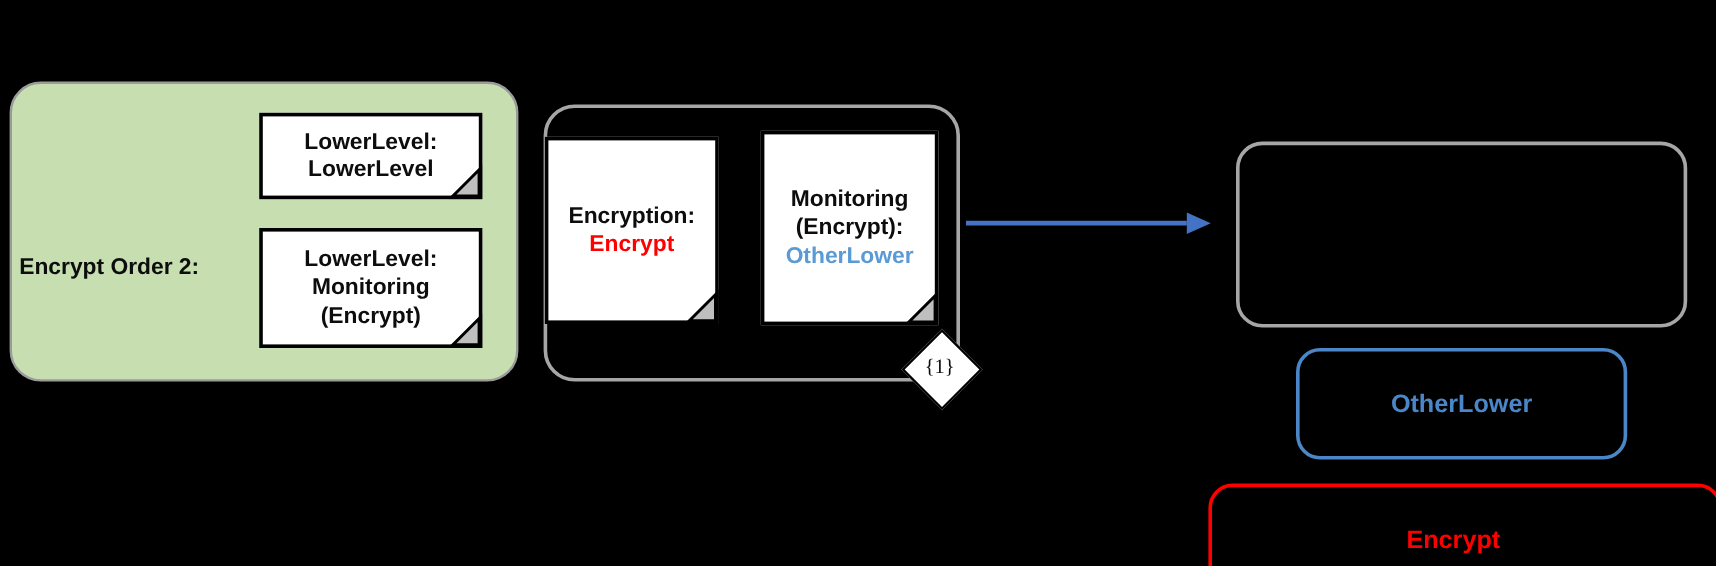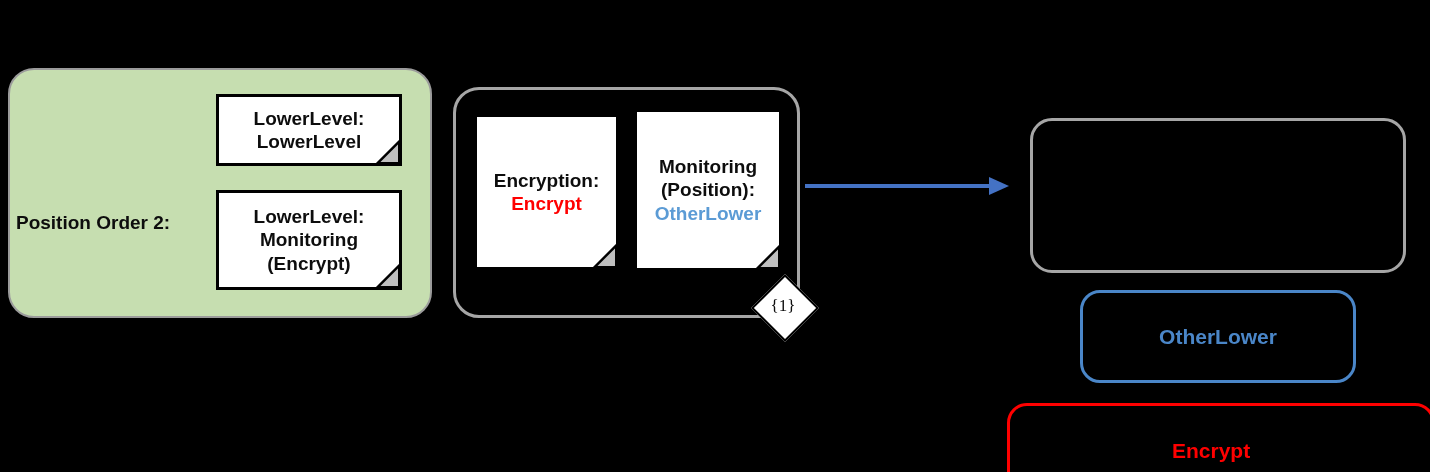--- a/index.html
+++ b/index.html
@@ -73,21 +73,21 @@
   #note-order-2 { left: 216px; top: 190px; width: 186px; height: 100px; }
 
   
   #middle-container {
     left: 453px; top: 87px;
     width: 347px; height: 231px;
     background: #000000;
     border: 3px solid #A6A6A6;
     border-radius: 26px;
   }
-  #note-encryption { left: 474px; top: 114px; width: 145px; height: 156px; }
+  #note-encryption { left: 454px; top: 114px; width: 145px; height: 156px; }
   #note-monitoring { left: 634px; top: 109px; width: 148px; height: 162px; }
   .note-key   { color: #0D0D0D; }
   .val-red    { color: #FF0000; }
   .val-blue   { color: #5B9BD5; }
 
   
   #multiplicity-diamond {
     left: 752px; top: 275px;
     width: 62px; height: 62px;
   }
@@ -149,21 +149,21 @@
   }
 </style>
 </head>
 <body>
 
 <div id="canvas">
 
   <div class="abs" id="green-panel"></div>
 
 
-  <div class="abs order-label" id="order-label-2">Position Order 2:</div>
+  <div class="abs order-label" id="order-label-2">Encrypt Order 2:</div>
 
   <div class="abs note" id="note-order-1">
     <div class="note-text">
       <div>LowerLevel:</div>
       <div>LowerLevel</div>
     </div>
     <span class="fold">
       <svg width="34" height="34" viewBox="0 0 34 34">
         <polygon points="34,34 5,34 34,5" fill="#000000"></polygon>
         <polygon points="31,31 10,31 31,10" fill="#BFBFBF" stroke="#000000" stroke-width="2"></polygon>
@@ -196,21 +196,21 @@
       <svg width="34" height="34" viewBox="0 0 34 34">
         <polygon points="34,34 5,34 34,5" fill="#000000"></polygon>
         <polygon points="31,31 10,31 31,10" fill="#BFBFBF" stroke="#000000" stroke-width="2"></polygon>
       </svg>
     </span>
   </div>
 
   <div class="abs note" id="note-monitoring">
     <div class="note-text">
       <div class="note-key">Monitoring</div>
-      <div class="note-key">(Position):</div>
+      <div class="note-key">(Encrypt):</div>
       <div class="val-blue">OtherLower</div>
     </div>
     <span class="fold">
       <svg width="34" height="34" viewBox="0 0 34 34">
         <polygon points="34,34 5,34 34,5" fill="#000000"></polygon>
         <polygon points="31,31 10,31 31,10" fill="#BFBFBF" stroke="#000000" stroke-width="2"></polygon>
       </svg>
     </span>
   </div>
 

